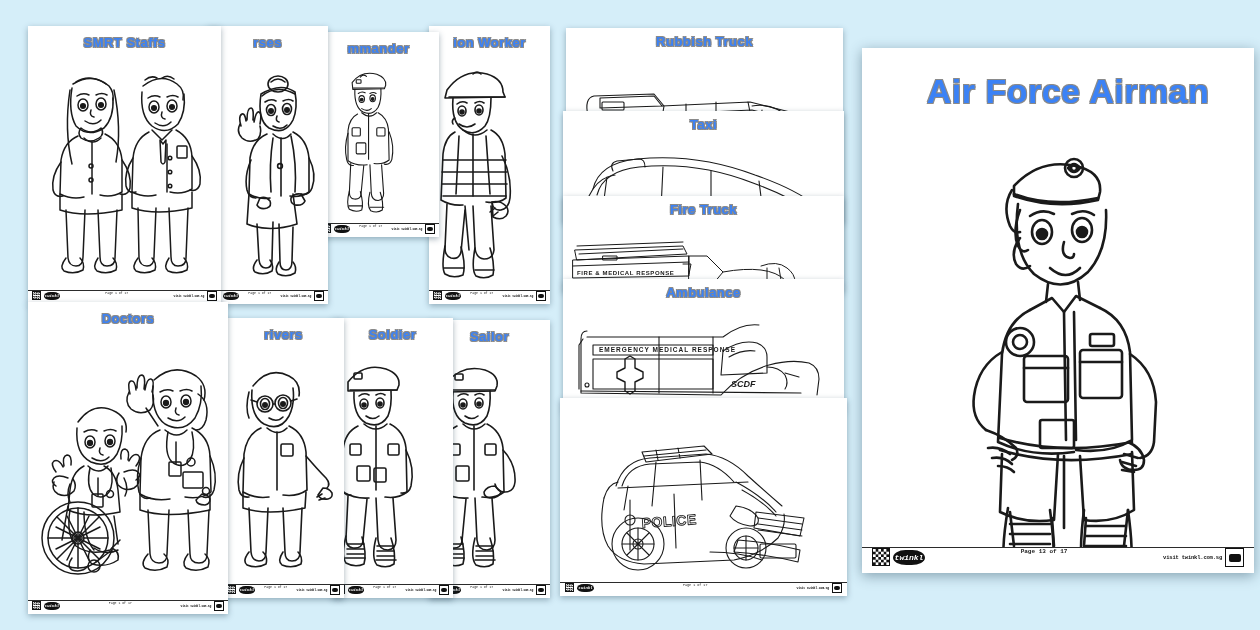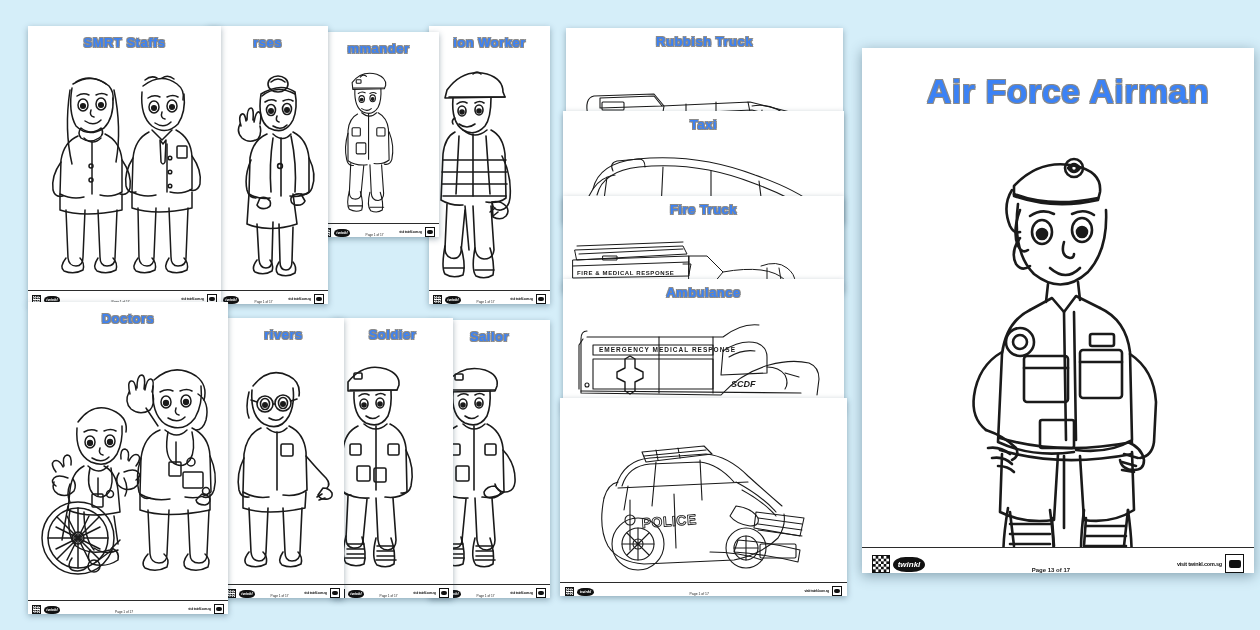--- a/index.html
+++ b/index.html
@@ -28,22 +28,23 @@
       -1px  1px 0 #8a8a8a, 1px  1px 0 #8a8a8a;
     letter-spacing: .5px;
     white-space: nowrap;
   }
   .art { position: absolute; left: 0; right: 0; }
   .art svg { display: block; width: 100%; height: 100%; }
 
   
   .sheet-footer {
     position: absolute; left: 0; right: 0; bottom: 0;
-    display: flex; align-items: flex-end;
+    display: flex; align-items: flex-start;
     border-top: 1px solid #2b2b2b;
+    font-family: Liberation Mono, monospace;
   }
   .footer-left { display: flex; align-items: center; gap: 3px; }
   .footer-center { flex: 1; text-align: center; color: #222; }
   .footer-right { display: flex; align-items: center; gap: 3px; }
   .qr { background:
       repeating-conic-gradient(#111 0 25%, #fff 0 50%) 0 0/33.4% 33.4%;
       border: 1px solid #111; }
   .twinkl-logo {
     background: #111; color: #fff; font-weight: bold;
     border-radius: 45% 45% 48% 48% / 60% 60% 55% 55%;

